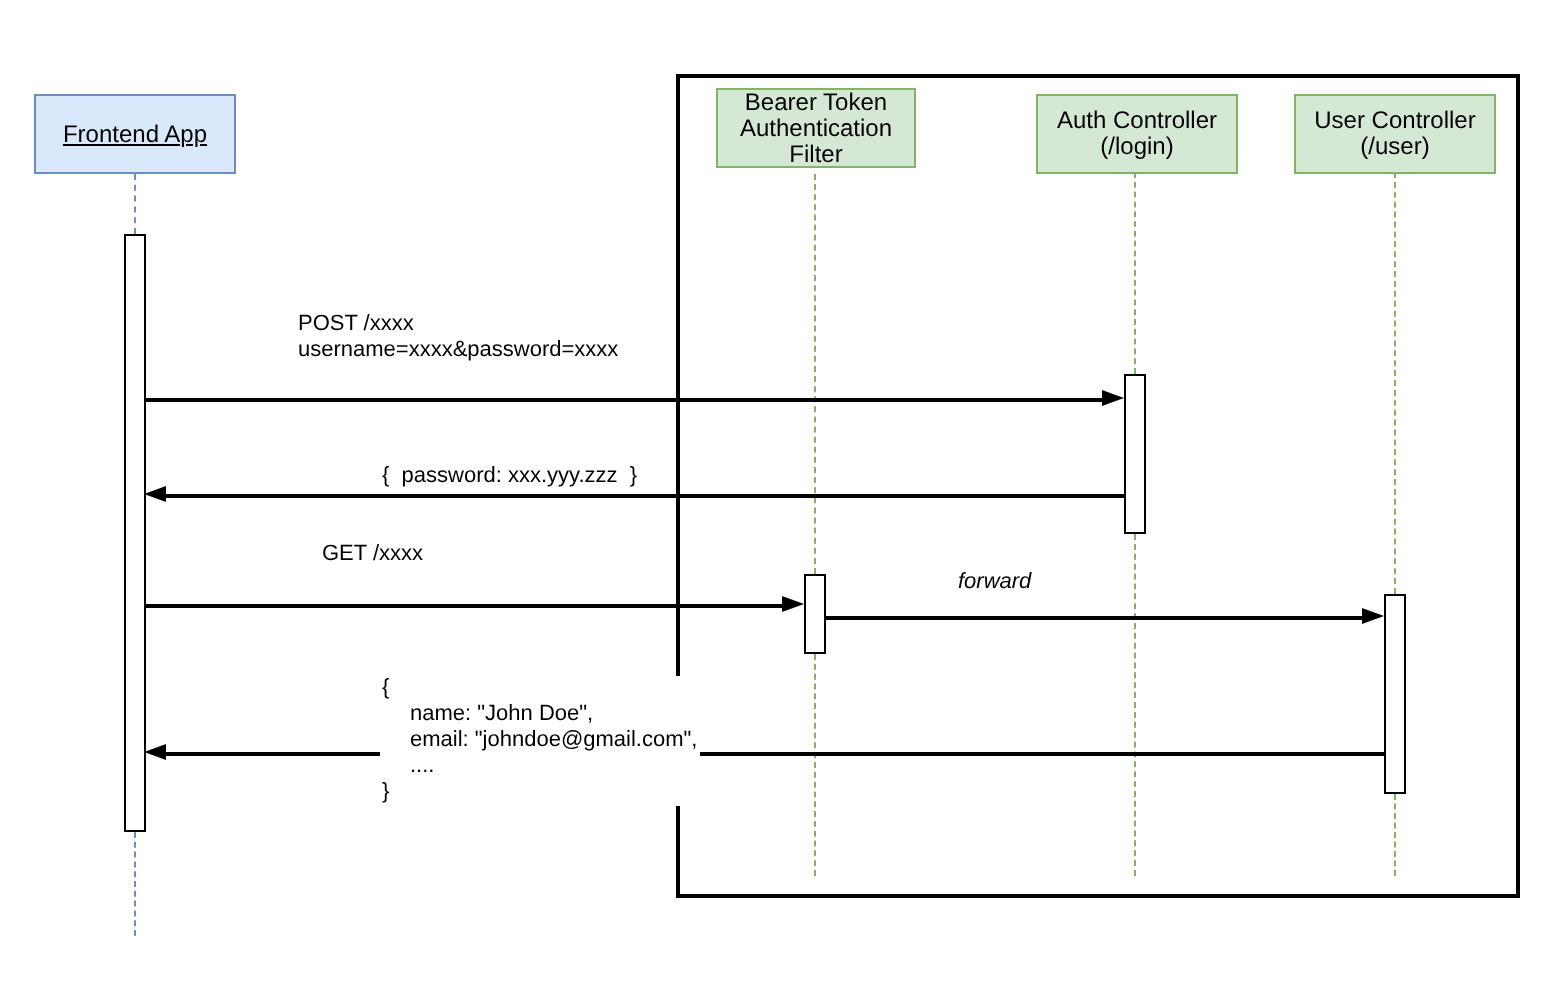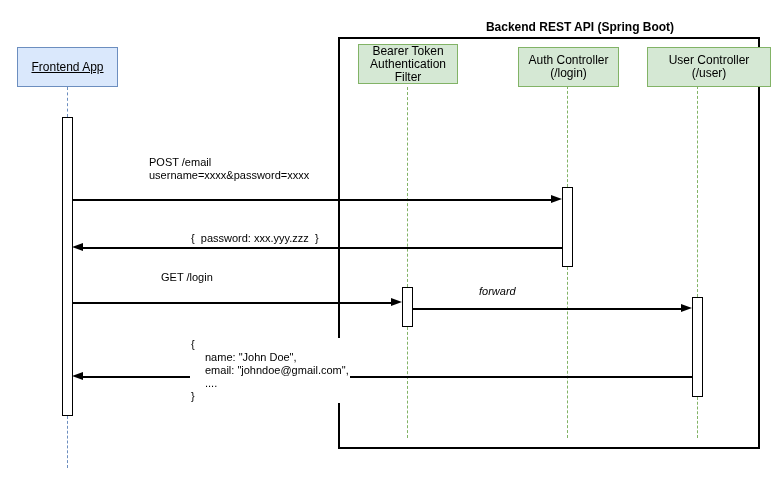--- a/index.html
+++ b/index.html
@@ -14,21 +14,21 @@
   
   .pbox{
     height:40px;display:flex;align-items:center;justify-content:center;
     text-align:center;font-size:12px;line-height:13px;padding:0 3px;box-sizing:border-box;
   }
   .pbox.blue{background:#dae8fc;border:1.5px solid #6c8ebf;text-decoration:underline;}
   .pbox.green{background:#d5e8d4;border:1.5px solid #82b366;}
   .box-frontend{left:17px;top:47px;width:101px;}
   .box-bearer{left:358px;top:44px;width:100px;}
   .box-auth{left:518px;top:47px;width:101px;text-align:center;}
-  .box-user{left:647px;top:47px;width:124px;}
+  .box-user{left:647px;top:47px;width:101px;}
   
   .lifeline{width:0;}
   .ll-blue{border-left:1.5px dashed #6c8ebf;}
   .ll-green{border-left:1.5px dashed #82b366;}
   
   .activation{background:#ffffff;border:1.5px solid #000;box-sizing:border-box;}
   .act-frontend{left:62px;top:117px;width:11px;height:299px;}
   .act-auth{left:562px;top:187px;width:11px;height:80px;}
   .act-bearer{left:402px;top:287px;width:11px;height:40px;}
   .act-user{left:692px;top:297px;width:11px;height:100px;}
@@ -40,21 +40,20 @@
   .msg-label{font-size:11px;line-height:13px;background:#ffffff;padding:0 1px;}
   .msg-label .line{height:13px;white-space:pre;}
   .msg-label .indent{padding-left:14px;}
 </style>
 </head>
 <body>
 
 <div id="canvas">
 
   <div class="abs frame"></div>
-  <div class="abs frame-title">Backend REST API (Spring Boot)</div>
 
   <div class="abs lifeline ll-blue" style="left:67px;top:87px;height:30px;"></div>
   <div class="abs lifeline ll-blue" style="left:67px;top:416px;height:52px;"></div>
   <div class="abs lifeline ll-green" style="left:407px;top:87px;height:200px;"></div>
   <div class="abs lifeline ll-green" style="left:407px;top:327px;height:111px;"></div>
   <div class="abs lifeline ll-green" style="left:567px;top:86px;height:101px;"></div>
   <div class="abs lifeline ll-green" style="left:567px;top:267px;height:171px;"></div>
   <div class="abs lifeline ll-green" style="left:697px;top:86px;height:211px;"></div>
   <div class="abs lifeline ll-green" style="left:697px;top:397px;height:41px;"></div>
 
@@ -64,34 +63,34 @@
   <div class="abs pbox green box-user">User Controller (/user)</div>
 
   <div class="abs activation act-frontend"></div>
   <div class="abs activation act-auth"></div>
   <div class="abs activation act-bearer"></div>
   <div class="abs activation act-user"></div>
 
   <div class="abs msg-line" style="left:72px;top:199px;width:480px;"></div>
   <div class="abs head-right" style="left:551px;top:195px;"></div>
   <div class="abs msg-label" style="left:148px;top:156px;">
-    <div class="line">POST /email</div>
+    <div class="line">POST /xxxx</div>
     <div class="line">username=xxxx&amp;password=xxxx</div>
   </div>
 
   <div class="abs msg-line" style="left:82px;top:247px;width:480px;"></div>
   <div class="abs head-left" style="left:72px;top:243px;"></div>
   <div class="abs msg-label" style="left:190px;top:232px;">
     <div class="line">{  password: xxx.yyy.zzz  }</div>
   </div>
 
   <div class="abs msg-line" style="left:72px;top:302px;width:320px;"></div>
   <div class="abs head-right" style="left:391px;top:298px;"></div>
   <div class="abs msg-label" style="left:160px;top:271px;">
-    <div class="line">GET /login</div>
+    <div class="line">GET /xxxx</div>
   </div>
 
   <div class="abs msg-line" style="left:413px;top:308px;width:269px;"></div>
   <div class="abs head-right" style="left:681px;top:304px;"></div>
   <div class="abs msg-label" style="left:478px;top:285px;font-style:italic;">
     <div class="line">forward</div>
   </div>
 
   <div class="abs msg-line" style="left:82px;top:376px;width:611px;"></div>
   <div class="abs head-left" style="left:72px;top:372px;"></div>

